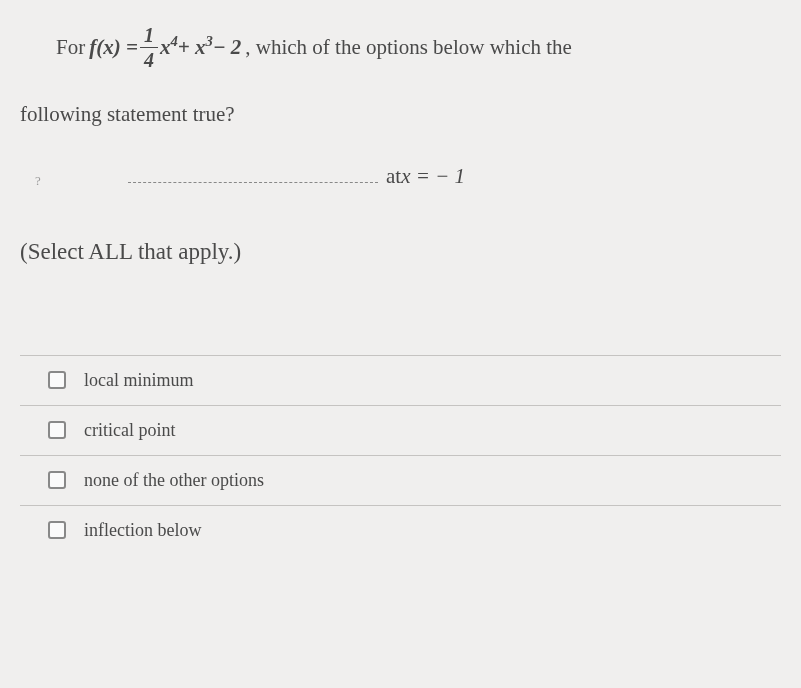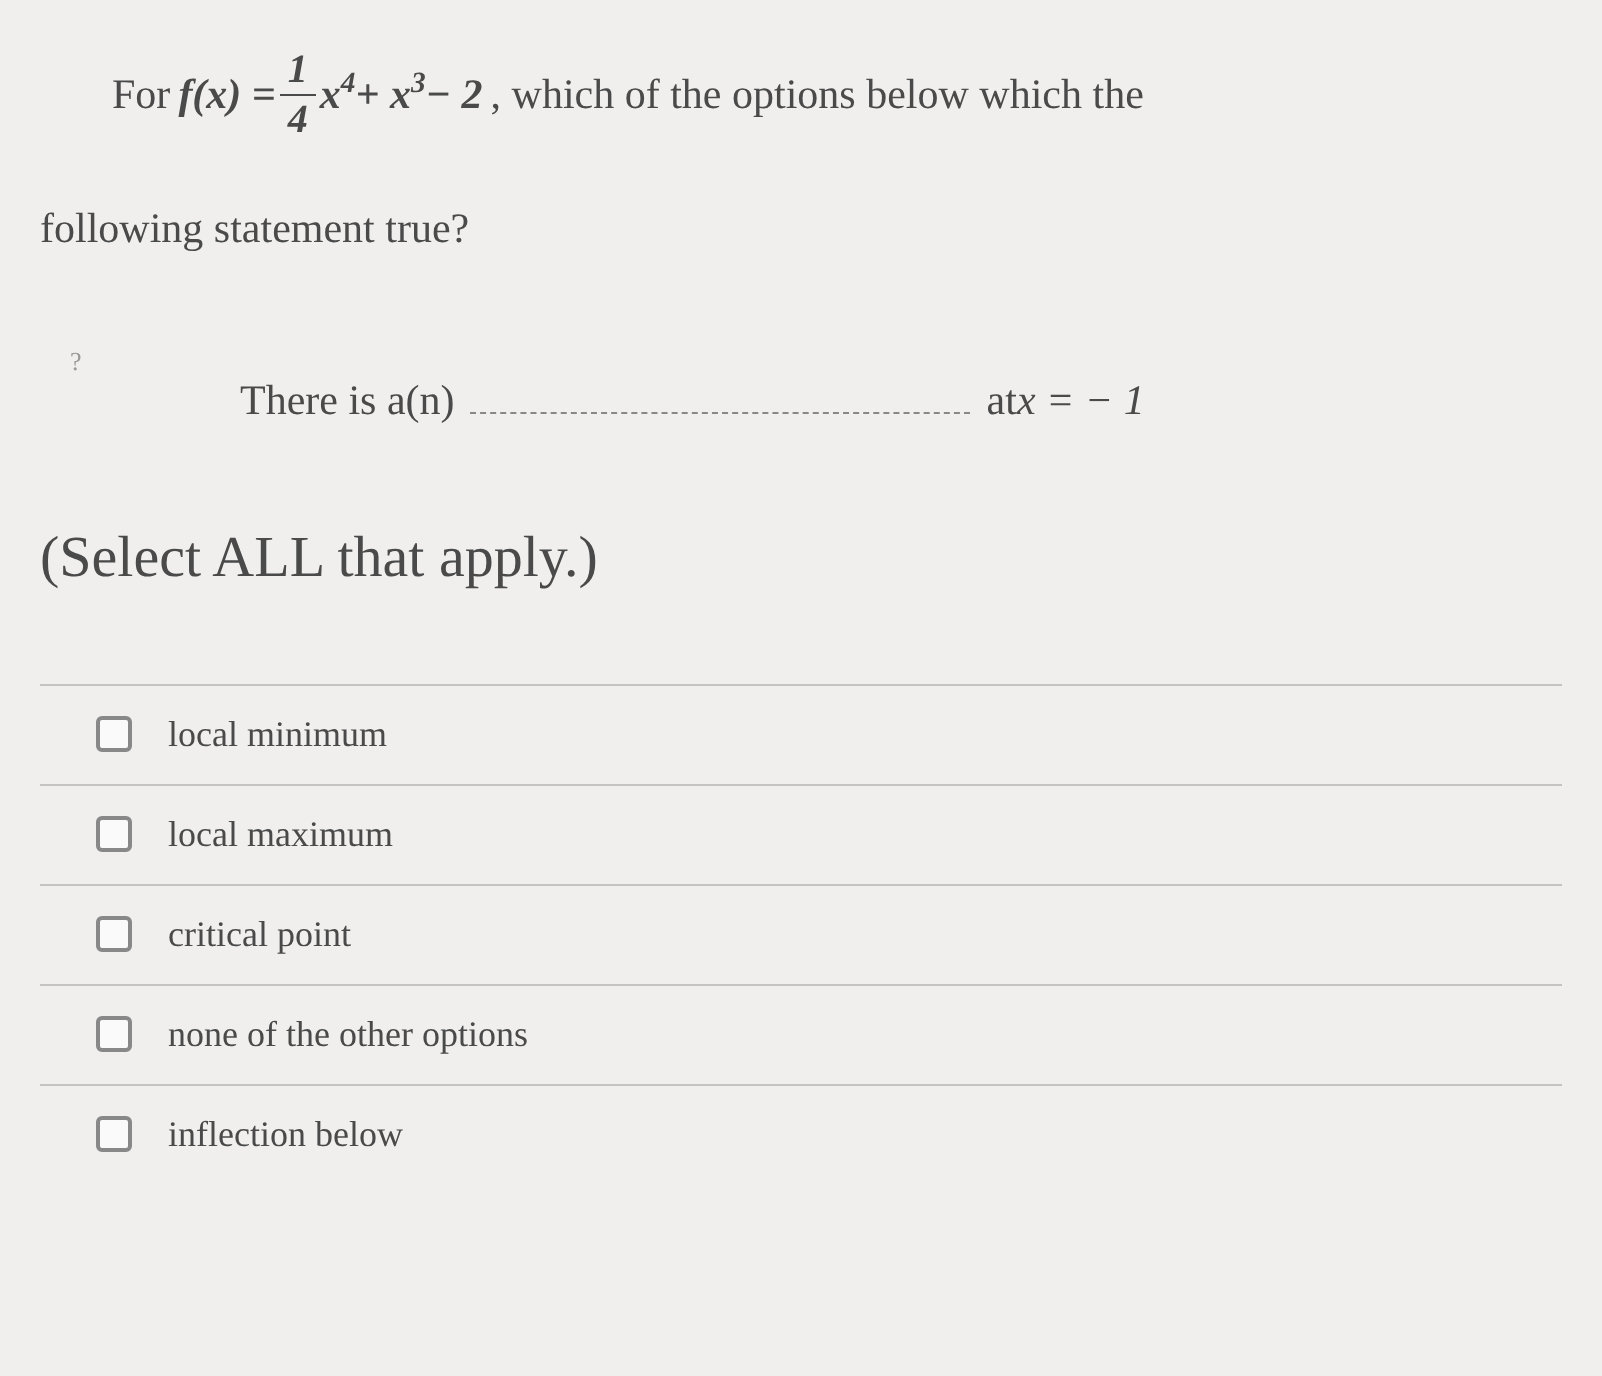--- a/index.html
+++ b/index.html
@@ -21,21 +21,21 @@
       line-height: 1.6;
       margin-bottom: 28px;
       display: flex;
       align-items: center;
       flex-wrap: wrap;
       margin-left: 36px;
     }
     .question-line-2 {
       font-size: 21px;
       line-height: 1.6;
-      margin-bottom: 52px;
+      margin-bottom: 28px;
     }
     .formula {
       font-style: italic;
       white-space: nowrap;
       display: inline-flex;
       align-items: center;
       margin: 0 4px;
       font-weight: bold;
     }
     .fraction {
@@ -67,22 +67,22 @@
     }
     .blank {
       display: inline-block;
       border-bottom: 1.5px dashed #888;
       width: 250px;
       margin: 0 8px;
       height: 1.1em;
       vertical-align: baseline;
     }
     .instruction {
-      font-size: 29px;
-      margin-bottom: 46px;
+      font-size: 23px;
+      margin-bottom: 90px;
     }
     .options {
       width: 100%;
     }
     .option-row {
       border-top: 1px solid #c5c3c1;
       padding: 14px 8px 14px 28px;
       display: flex;
       align-items: center;
       font-size: 18px;
@@ -127,36 +127,31 @@
     <span> − 2</span>
   </span>
   <span>, which of the options below which the</span>
 </div>
 
 <div class="question-line-2">following statement true?</div>
 
 <div class="question-mark">?</div>
 
 <div class="statement-line">
-  <span>There is a(n)</span>
   <span class="blank"></span>
   <span> at </span>
   <span class="italic">x = − 1</span>
 </div>
 
 <div class="instruction">(Select ALL that apply.)</div>
 
 <div class="options">
   <div class="option-row">
     <div class="checkbox"></div>
     <span>local minimum</span>
-  </div>
-  <div class="option-row">
-    <div class="checkbox"></div>
-    <span>local maximum</span>
   </div>
   <div class="option-row">
     <div class="checkbox"></div>
     <span>critical point</span>
   </div>
   <div class="option-row">
     <div class="checkbox"></div>
     <span>none of the other options</span>
   </div>
   <div class="option-row">

